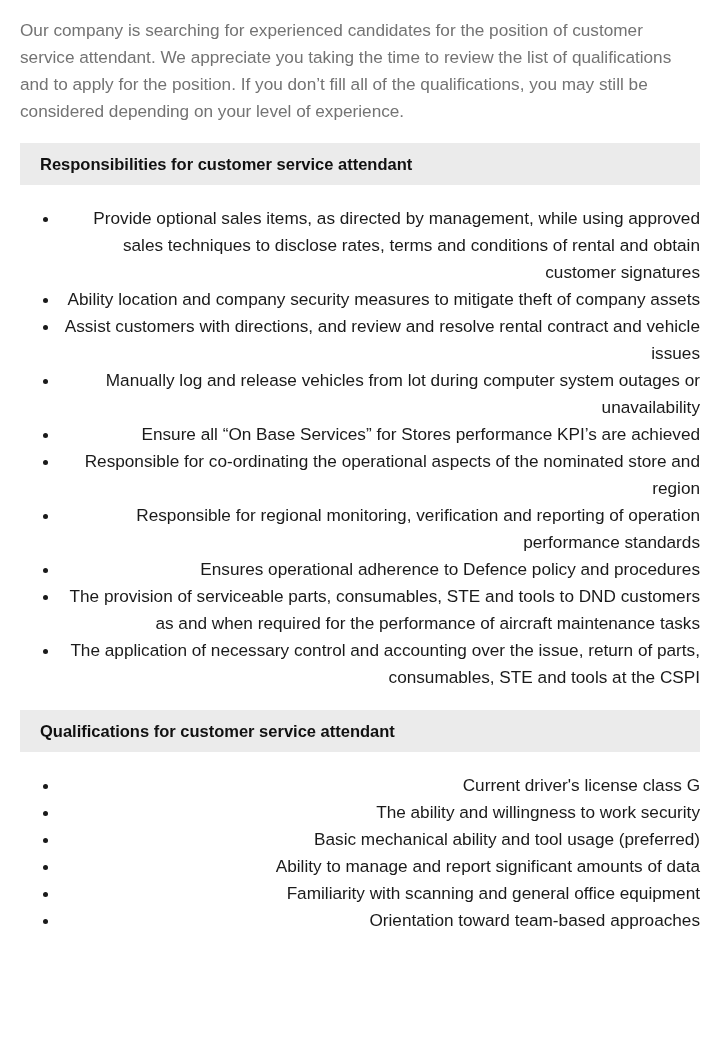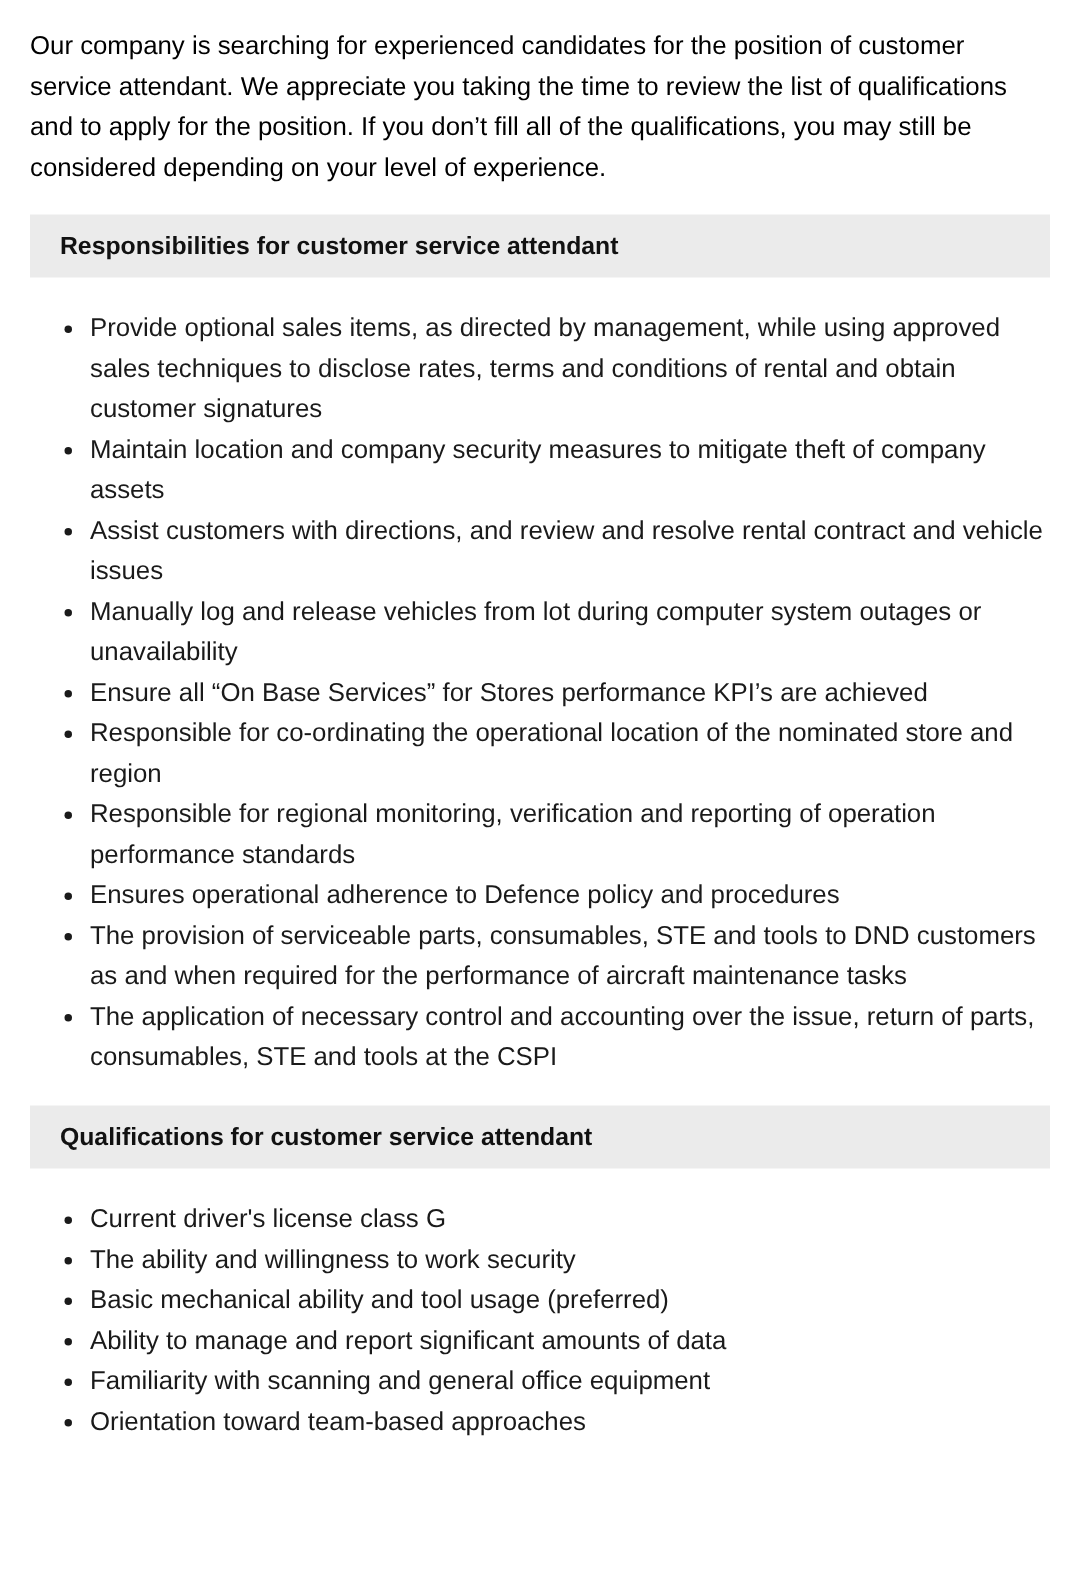--- a/index.html
+++ b/index.html
@@ -1,39 +1,39 @@
 <!DOCTYPE html>
 <html><head>
 <meta charset="utf-8">
 <style>
   html, body { margin:0; padding:0; background:#ffffff; }
   body { width:720px; height:1057px; overflow:hidden; font-family:"Liberation Sans", sans-serif; color:#111; }
   .page { padding:0 20px; }
   h1 { margin:0; padding-top:3px; font-size:33px; font-weight:bold; line-height:40px; letter-spacing:-0.3px; color:#000; white-space:nowrap; }
-  .intro { margin:17px 0 0 0; font-size:17.2px; line-height:27px; color:#000000; }
+  .intro { margin:17px 0 0 0; font-size:17.2px; line-height:27px; color:#737373; }
   .section-header { margin-top:18px; background:#ebebeb; height:42px; padding-left:20px; display:flex; align-items:center; font-size:16.5px; font-weight:bold; color:#111; }
   ul { margin:20px 0 0 0; padding-left:40px; font-size:17.2px; line-height:27px; color:#1a1a1a; }
-  ul li { padding-left:0; }
+  ul li { padding-left:0;text-align:right; }
   .sec2 { margin-top:19px; }
   ul.q { margin-top:20px; }
 </style>
 </head>
 <body>
 
 <div class="page">
   <p class="intro">Our company is searching for experienced candidates for the position of customer service attendant. We appreciate you taking the time to review the list of qualifications and to apply for the position. If you don’t fill all of the qualifications, you may still be considered depending on your level of experience.</p>
 
   <div class="section-header">Responsibilities for customer service attendant</div>
   <ul>
     <li>Provide optional sales items, as directed by management, while using approved sales techniques to disclose rates, terms and conditions of rental and obtain customer signatures</li>
-    <li>Maintain location and company security measures to mitigate theft of company assets</li>
+    <li>Ability location and company security measures to mitigate theft of company assets</li>
     <li>Assist customers with directions, and review and resolve rental contract and vehicle issues</li>
     <li>Manually log and release vehicles from lot during computer system outages or unavailability</li>
     <li>Ensure all “On Base Services” for Stores performance KPI’s are achieved</li>
-    <li>Responsible for co-ordinating the operational location of the nominated store and region</li>
+    <li>Responsible for co-ordinating the operational aspects of the nominated store and region</li>
     <li>Responsible for regional monitoring, verification and reporting of operation performance standards</li>
     <li>Ensures operational adherence to Defence policy and procedures</li>
     <li>The provision of serviceable parts, consumables, STE and tools to DND customers as and when required for the performance of aircraft maintenance tasks</li>
     <li>The application of necessary control and accounting over the issue, return of parts, consumables, STE and tools at the CSPI</li>
   </ul>
 
   <div class="section-header sec2">Qualifications for customer service attendant</div>
   <ul class="q">
     <li>Current driver's license class G</li>
     <li>The ability and willingness to work security</li>

